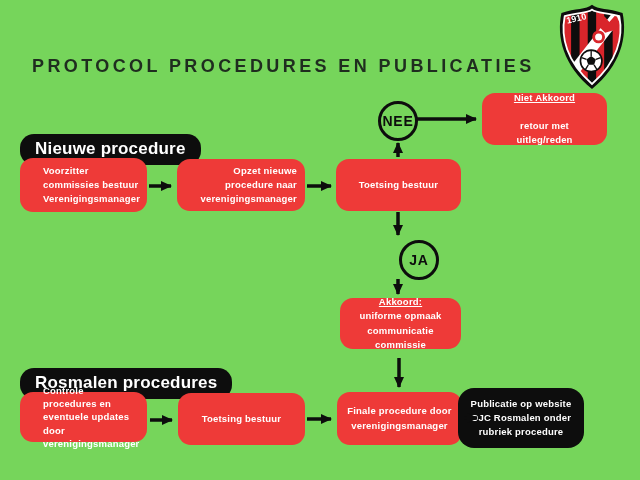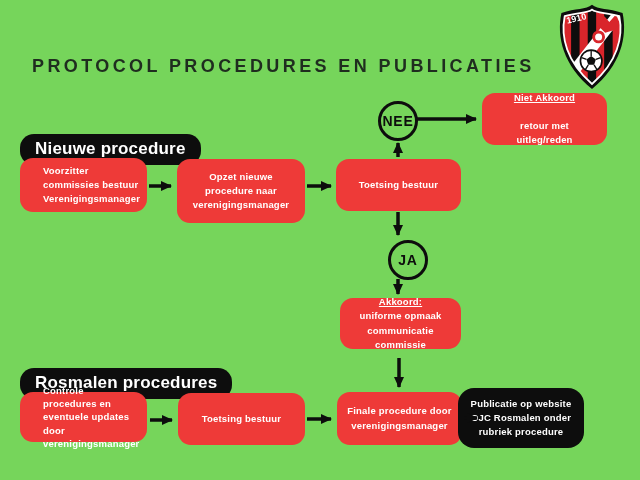--- a/index.html
+++ b/index.html
@@ -92,32 +92,32 @@
 
       <path d="M50 8 C56 13 68 11 83 16 C88 41 81 71 50 98 C19 71 12 41 17 16 C32 11 44 13 50 8 Z" fill="none" stroke="#FFFFFF" stroke-width="2.2"></path>
       <text x="20" y="25" transform="rotate(-13 20 25)" fill="#FFFFFF" font-size="11" font-weight="bold">1910</text>
     </svg>
   </div>
 
   <div class="pill" style="left:20px;top:134px;">Nieuwe procedure</div>
 
   <div class="box left" style="left:20px;top:158px;width:127px;height:54px;">Voorzitter commissies bestuur Verenigingsmanager</div>
 
-  <div class="box center" style="left:177px;top:159px;width:128px;height:64px;">Opzet nieuwe procedure naar verenigingsmanager</div>
+  <div class="box center" style="left:177px;top:159px;width:128px;height:52px;text-align:right;">Opzet nieuwe procedure naar verenigingsmanager</div>
 
   <div class="box center" style="left:336px;top:159px;width:125px;height:52px;">Toetsing bestuur</div>
 
   <div class="circle" style="left:378px;top:101px;">NEE</div>
 
   <div class="box center" style="left:482px;top:93px;width:125px;height:52px;">
     <span class="heading">Niet Akkoord</span>
     <span class="body-span" style="max-width:78px;margin-top:14px;">retour met uitleg/reden</span>
   </div>
 
-  <div class="circle" style="left:388px;top:240px;">JA</div>
+  <div class="circle" style="left:399px;top:240px;">JA</div>
 
   <div class="box center" style="left:340px;top:298px;width:121px;height:51px;">
     <span class="heading">Akkoord:</span>
     <span class="body-span" style="max-width:90px;">uniforme opmaak communicatie commissie</span>
   </div>
 
   <div class="pill" style="left:20px;top:368px;">Rosmalen procedures</div>
 
   <div class="box left" style="left:20px;top:392px;width:127px;height:50px;line-height:1.4;">Controle procedures en eventuele updates door verenigingsmanager</div>
 

